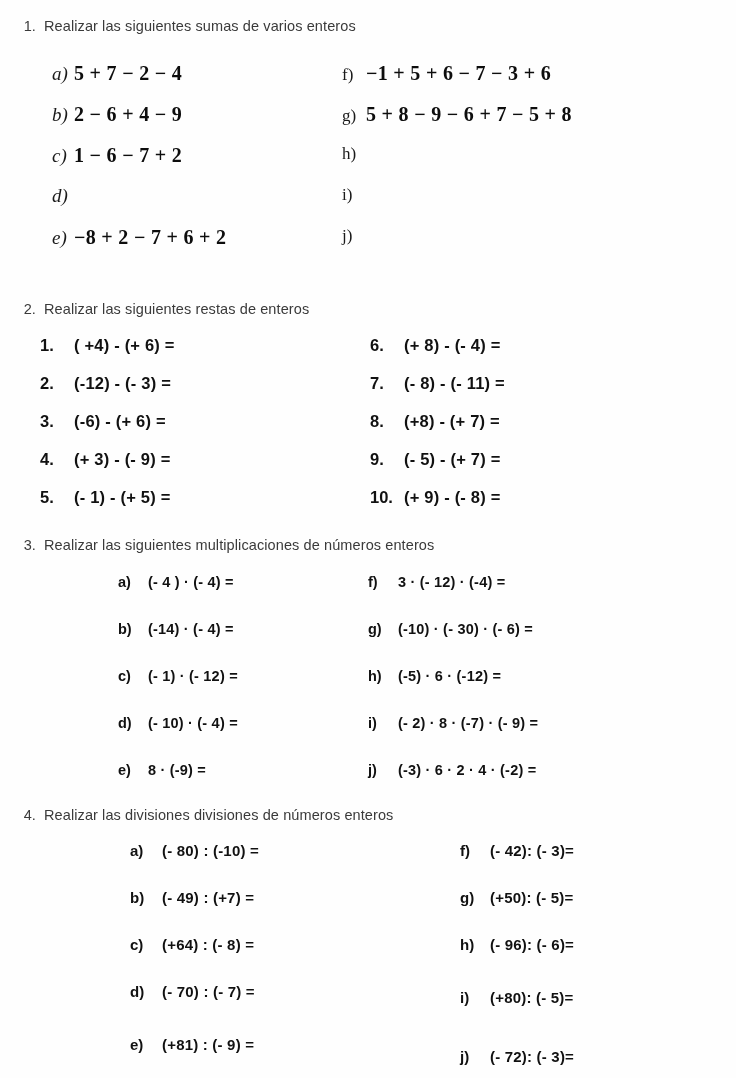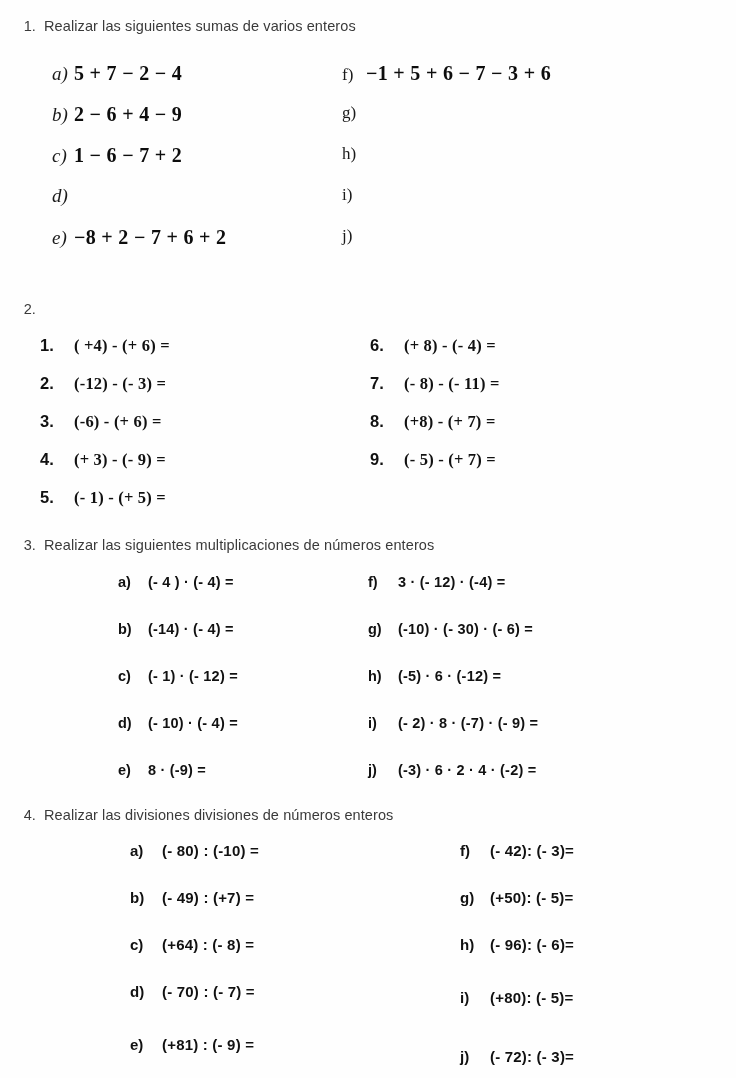--- a/index.html
+++ b/index.html
@@ -93,21 +93,21 @@
   }
   #grid2 .exitem { height: 28px; }
   #grid2 .lbl {
     font-family: "Liberation Sans", sans-serif;
     font-weight: bold;
     font-size: 16.5px;
     width: 34px;
     color: #111;
   }
   #grid2 .expr {
-    font-family: Liberation Serif, serif;
+    font-family: Liberation Sans, sans-serif;
     font-weight: bold;
     font-size: 16.5px;
     color: #111;
     letter-spacing: 0.2px;
   }
 
   
   #grid3 {
     left: 118px;
     top: 574px;
@@ -186,34 +186,36 @@
       <span class="lbl">e)</span>
       <span class="expr">−8 + 2 − 7 + 6 + 2</span>
     </div>
 
     <div class="exitem upright col2" style="grid-column:2; grid-row:1;">
       <span class="lbl">f)</span>
       <span class="expr">−1 + 5 + 6 − 7 − 3 + 6</span>
     </div>
     <div class="exitem upright col2" style="grid-column:2; grid-row:2;">
       <span class="lbl">g)</span>
+      <span class="expr">5 + 8 − 9 − 6 + 7 − 5 + 8</span>
     </div>
     <div class="exitem upright col2" style="grid-column:2; grid-row:3;">
       <span class="lbl">h)</span>
     </div>
     <div class="exitem upright col2" style="grid-column:2; grid-row:4;">
       <span class="lbl">i)</span>
     </div>
     <div class="exitem upright col2" style="grid-column:2; grid-row:5;">
       <span class="lbl">j)</span>
     </div>
   </div>
 
   <div class="heading" style="left:14px; top:301px;">
     <span class="num">2.</span>
+    <span class="txt">Realizar las siguientes restas de enteros</span>
   </div>
 
   <div class="exgrid" id="grid2">
     <div class="exitem" style="grid-column:1; grid-row:1;">
       <span class="lbl">1.</span>
       <span class="expr">( +4) - (+ 6) =</span>
     </div>
     <div class="exitem" style="grid-column:1; grid-row:2;">
       <span class="lbl">2.</span>
       <span class="expr">(-12) - (- 3) =</span>
@@ -240,20 +242,24 @@
       <span class="expr">(- 8) - (- 11) =</span>
     </div>
     <div class="exitem col2" style="grid-column:2; grid-row:3;">
       <span class="lbl">8.</span>
       <span class="expr">(+8) - (+ 7) =</span>
     </div>
     <div class="exitem col2" style="grid-column:2; grid-row:4;">
       <span class="lbl">9.</span>
       <span class="expr">(- 5) - (+ 7) =</span>
     </div>
+    <div class="exitem col2" style="grid-column:2; grid-row:5;">
+      <span class="lbl">10.</span>
+      <span class="expr">(+ 9) - (- 8) =</span>
+    </div>
   </div>
 
   <div class="heading" style="left:14px; top:537px;">
     <span class="num">3.</span>
     <span class="txt">Realizar las siguientes multiplicaciones de números enteros</span>
   </div>
 
   <div class="exgrid" id="grid3">
     <div class="exitem" style="grid-column:1; grid-row:1;">
       <span class="lbl">a)</span>

